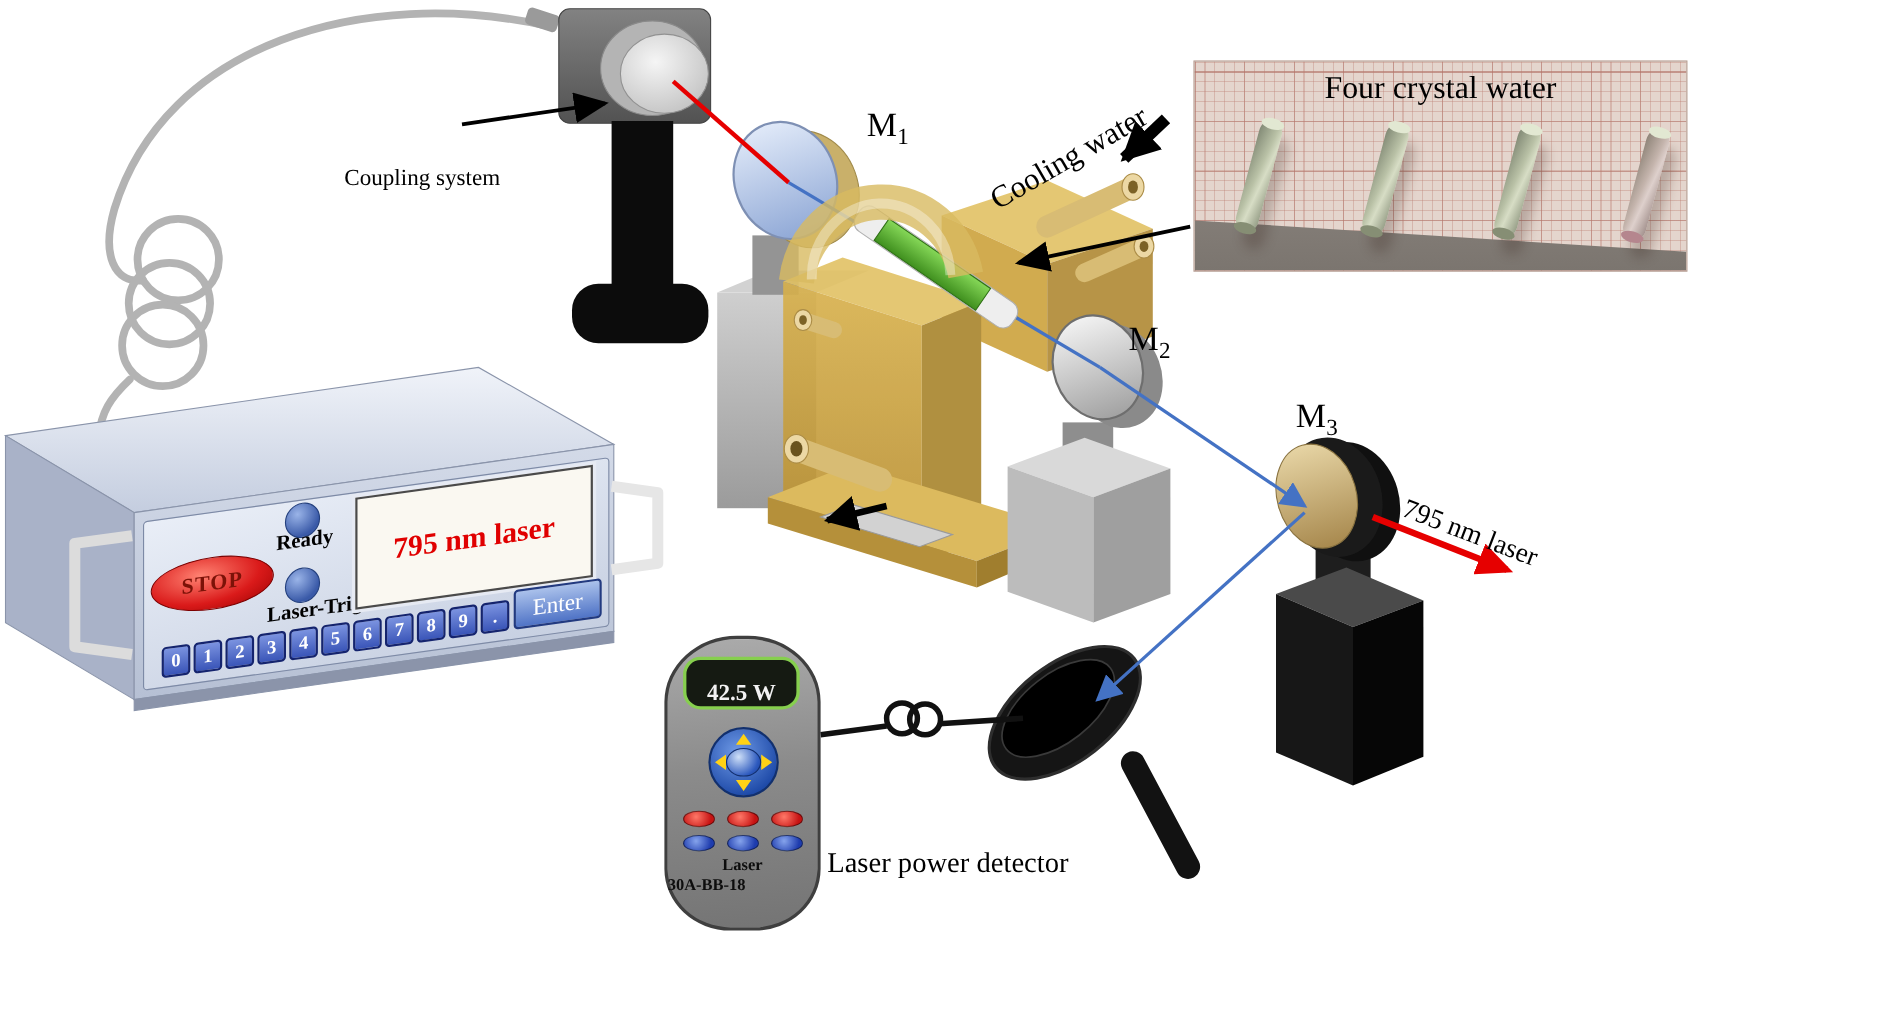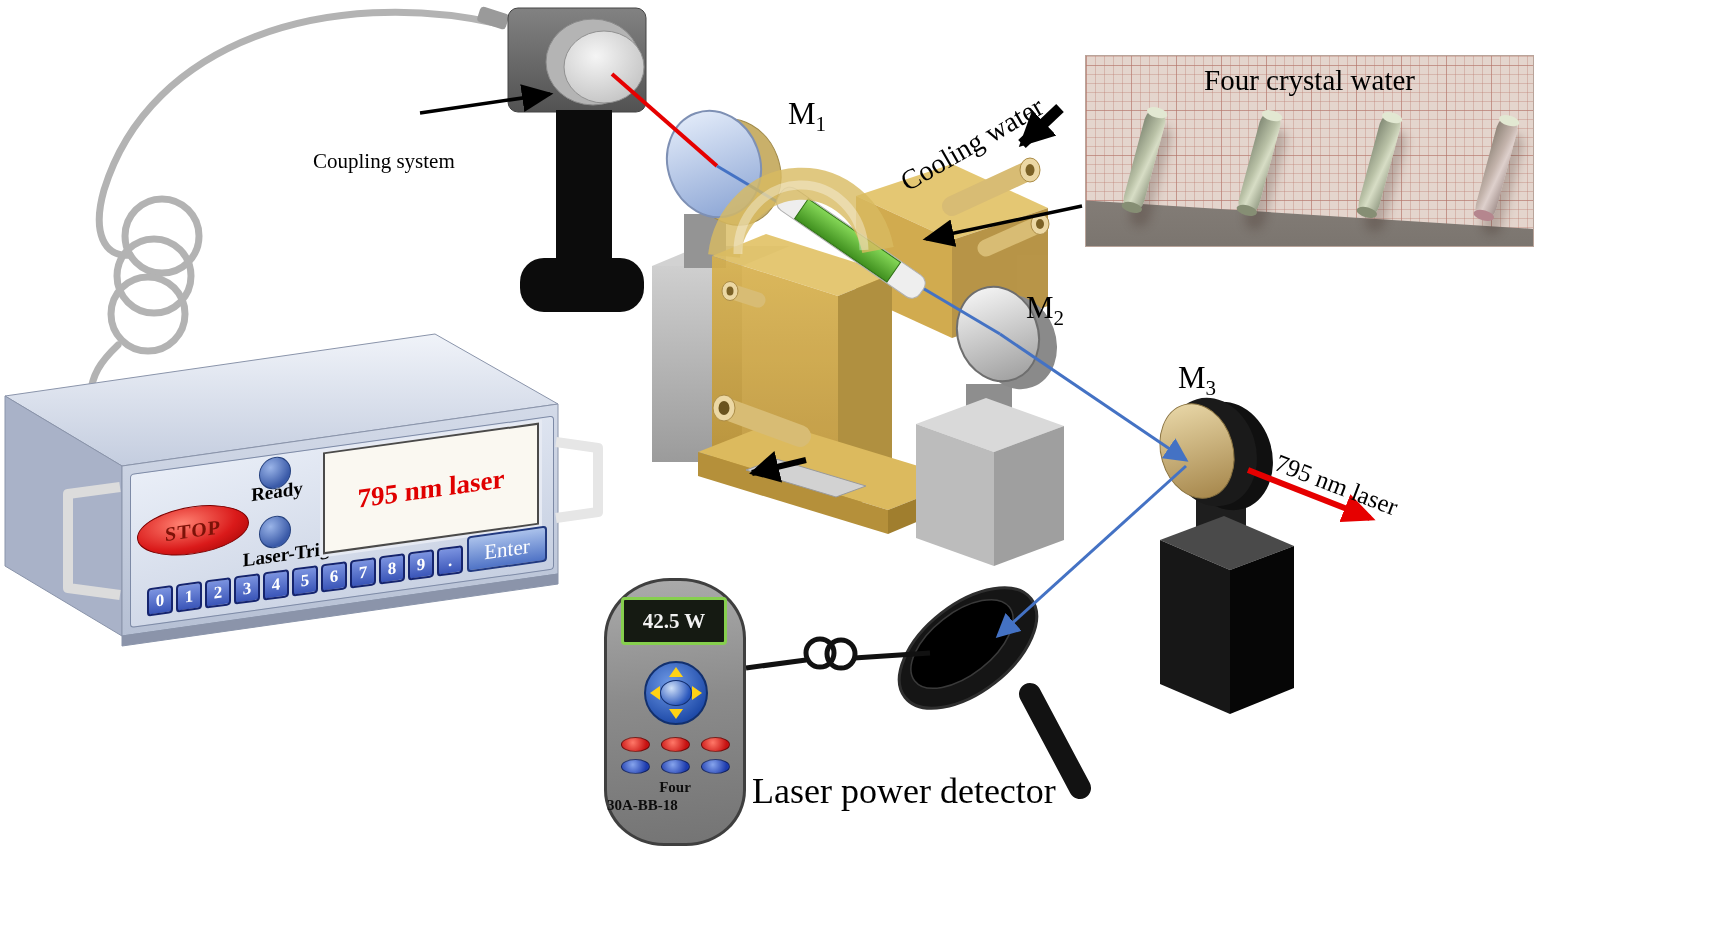--- a/index.html
+++ b/index.html
@@ -5,21 +5,21 @@
   html,body{margin:0;padding:0;background:#fff;}
   .stage{position:relative;width:1719px;height:938px;background:#fff;overflow:hidden;
          font-family:"Liberation Serif",serif;color:#000;}
   .art{position:absolute;left:0;top:0;z-index:1;}
 
   
   .label{position:absolute;z-index:6;white-space:nowrap;color:#000;}
   #label-coupling{left:313px;top:149px;font-size:21px;}
   #label-cooling{left:903px;top:168px;font-size:28px;transform:rotate(-30deg);transform-origin:0 50%;}
   #label-output{left:1276px;top:448px;font-size:25px;transform:rotate(21deg);transform-origin:0 50%;}
-  #label-detector{left:752px;top:770px;font-size:36px;}
+  #label-detector{left:752px;top:770px;font-size:26px;}
   .mirror-label{position:absolute;z-index:6;font-size:31px;}
   .mirror-label sub{font-size:21px;}
   #label-m1{left:788px;top:96px;}
   #label-m2{left:1026px;top:290px;}
   #label-m3{left:1178px;top:360px;}
 
   
   .panel{position:absolute;left:130px;top:474px;width:422px;height:152px;z-index:3;
          transform:skewY(-7.85deg);transform-origin:0 0;
          background:linear-gradient(170deg,#e9eef7,#c6cfe1);
@@ -70,22 +70,22 @@
   #rod-2{left:163px;top:55px;}
   #rod-3{left:283px;top:57px;}
   #rod-4{left:400px;top:60px;background:linear-gradient(100deg,#8a8074,#c4b4ac 45%,#ded0cc 62%,#9c8a86);}
   #rod-4::after{background:#b5868e;}
 
   
   .meter{position:absolute;left:604px;top:578px;width:142px;height:268px;z-index:4;box-sizing:border-box;
        background:linear-gradient(175deg,#ababab,#8b8b8b 45%,#747474);
        border:3px solid #3f3f3f;border-radius:66px 66px 60px 60px / 60px 60px 56px 56px;}
   .meter-screen{position:absolute;left:14px;top:16px;width:106px;height:48px;box-sizing:border-box;
-       background:#151a12;border:3px solid #86cf4e;border-radius:4px;
-       display:flex;align-items:center;justify-content:center;}
+       background:#151a12;border:3px solid #86cf4e;border-radius:16px;
+       display:flex;align-items:flex-end;justify-content:center;}
   .meter-screen span{color:#f2f2f2;font-weight:bold;font-size:21px;}
   .joy{position:absolute;left:37px;top:80px;width:64px;height:64px;border-radius:50%;box-sizing:border-box;
        background:radial-gradient(circle at 40% 35%,#6f9ae6,#1e4aa8 75%);border:2px solid #12306e;}
   .tri{position:absolute;width:0;height:0;}
   .tri-up{left:50%;top:4px;transform:translateX(-50%);border-left:7px solid transparent;border-right:7px solid transparent;border-bottom:10px solid #ffd215;}
   .tri-down{left:50%;bottom:4px;transform:translateX(-50%);border-left:7px solid transparent;border-right:7px solid transparent;border-top:10px solid #ffd215;}
   .tri-left{top:50%;left:4px;transform:translateY(-50%);border-top:7px solid transparent;border-bottom:7px solid transparent;border-right:10px solid #ffd215;}
   .tri-right{top:50%;right:4px;transform:translateY(-50%);border-top:7px solid transparent;border-bottom:7px solid transparent;border-left:10px solid #ffd215;}
   .joy-knob{position:absolute;left:50%;top:50%;transform:translate(-50%,-50%);width:30px;height:24px;border-radius:50%;
        background:radial-gradient(circle at 35% 30%,#cfe0f8,#2c59be 70%,#1a3c8e);border:1px solid #122e6e;}
@@ -329,21 +329,21 @@
     <div class="btn-row" id="btn-row-1">
       <div class="btn-oval btn-red"></div>
       <div class="btn-oval btn-red"></div>
       <div class="btn-oval btn-red"></div>
     </div>
     <div class="btn-row" id="btn-row-2">
       <div class="btn-oval btn-blue"></div>
       <div class="btn-oval btn-blue"></div>
       <div class="btn-oval btn-blue"></div>
     </div>
-    <div class="meter-brand">Four</div>
+    <div class="meter-brand">Laser</div>
     <div class="meter-model">30A-BB-18</div>
   </div>
 
   <div class="label" id="label-coupling">Coupling system</div>
   <div class="label" id="label-cooling">Cooling water</div>
   <div class="label" id="label-output">795 nm laser</div>
   <div class="label" id="label-detector">Laser power detector</div>
   <div class="mirror-label" id="label-m1"><span>M</span><sub>1</sub></div>
   <div class="mirror-label" id="label-m2"><span>M</span><sub>2</sub></div>
   <div class="mirror-label" id="label-m3"><span>M</span><sub>3</sub></div>

